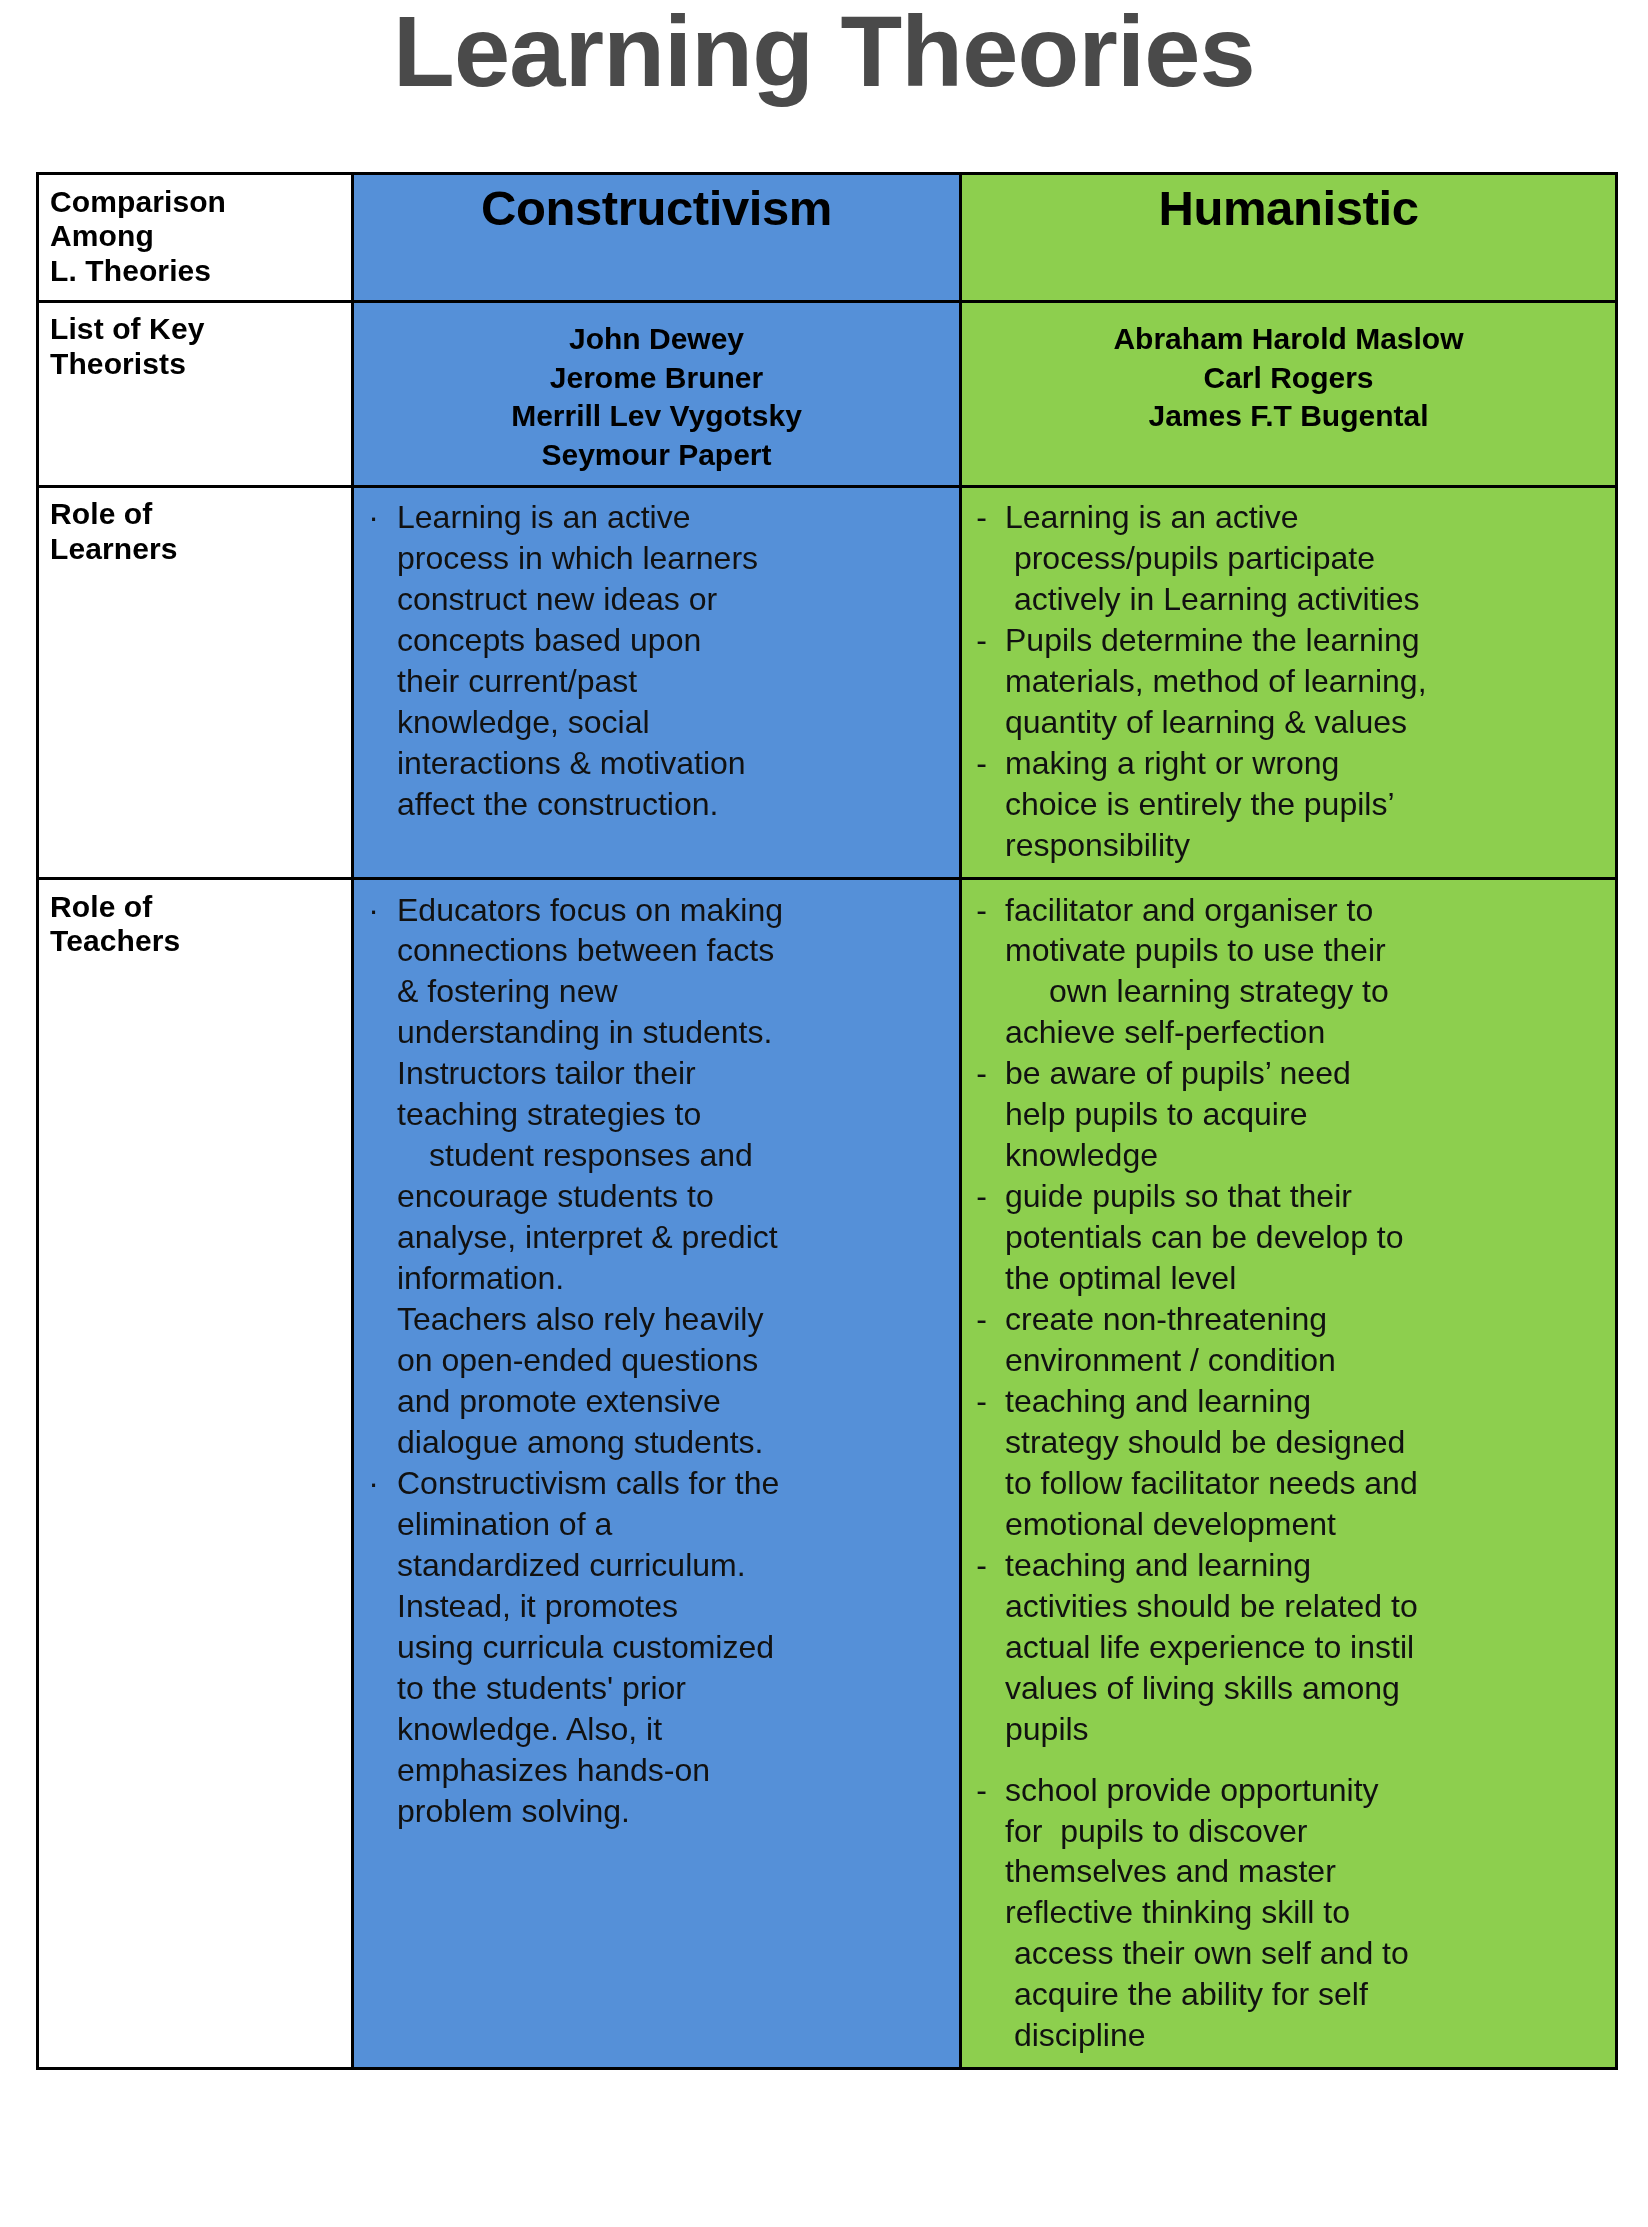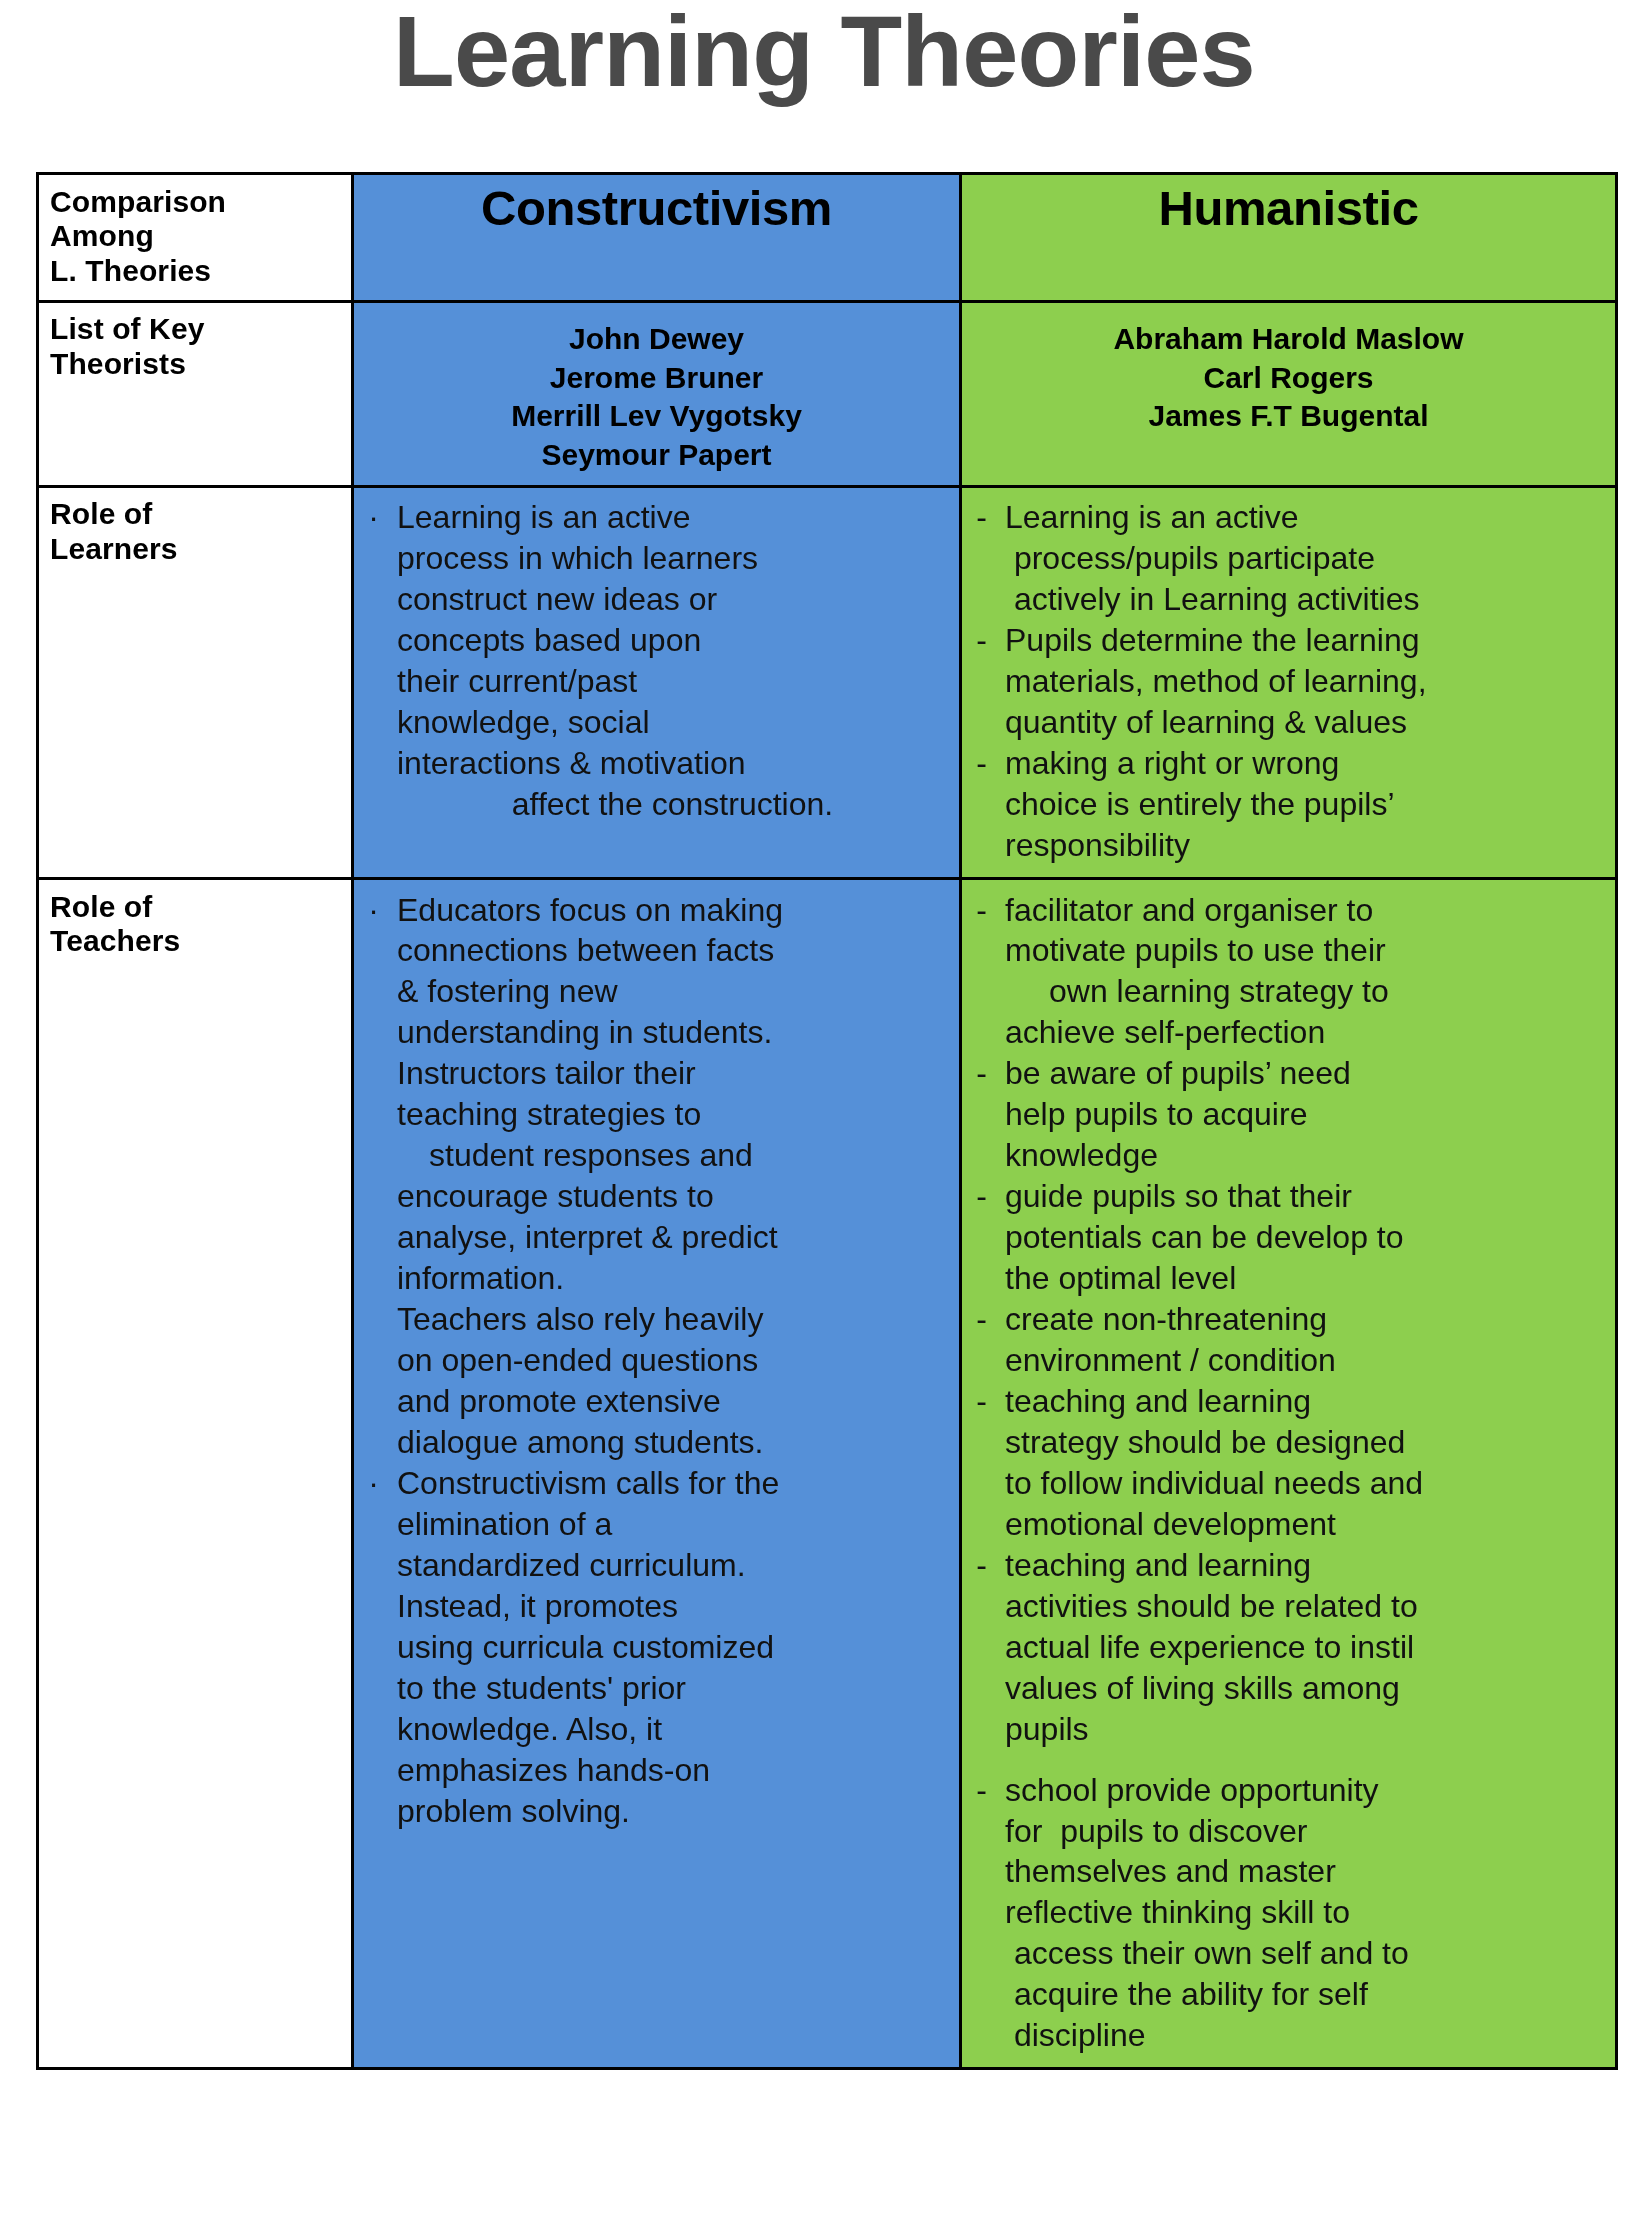--- a/index.html
+++ b/index.html
@@ -183,21 +183,21 @@
               <ul class="bullets">
                   <li>
                     <span class="mk">·</span>
                     <span class="txt" style="white-space: pre;">Learning is an active</span>
                     <span class="txt" style="white-space: pre;">process in which learners</span>
                     <span class="txt" style="white-space: pre;">construct new ideas or</span>
                     <span class="txt" style="white-space: pre;">concepts based upon</span>
                     <span class="txt" style="white-space: pre;">their current/past</span>
                     <span class="txt" style="white-space: pre;">knowledge, social</span>
                     <span class="txt" style="white-space: pre;">interactions &amp; motivation</span>
-                    <span class="txt" style="white-space: pre; text-align: center;">affect the construction.</span>
+                    <span class="txt" style="white-space: pre;">affect the construction.</span>
                   </li>
                 </ul>
             </div>
           </td>
           <td class="green">
             <div class="cell-pad">
               <ul class="bullets">
                   <li>
                     <span class="mk">-</span>
                     <span class="txt" style="white-space: pre;">Learning is an active</span>
@@ -287,21 +287,21 @@
                   </li>
                   <li>
                     <span class="mk">-</span>
                     <span class="txt" style="white-space: pre;">create non-threatening</span>
                     <span class="txt" style="white-space: pre;">environment / condition</span>
                   </li>
                   <li>
                     <span class="mk">-</span>
                     <span class="txt" style="white-space: pre;">teaching and learning</span>
                     <span class="txt" style="white-space: pre;">strategy should be designed</span>
-                    <span class="txt" style="white-space: pre;">to follow individual needs and</span>
+                    <span class="txt" style="white-space: pre;">to follow facilitator needs and</span>
                     <span class="txt" style="white-space: pre;">emotional development</span>
                   </li>
                   <li>
                     <span class="mk">-</span>
                     <span class="txt" style="white-space: pre;">teaching and learning</span>
                     <span class="txt" style="white-space: pre;">activities should be related to</span>
                     <span class="txt" style="white-space: pre;">actual life experience to instil</span>
                     <span class="txt" style="white-space: pre;">values of living skills among</span>
                     <span class="txt" style="white-space: pre;">pupils</span>
                   </li>

